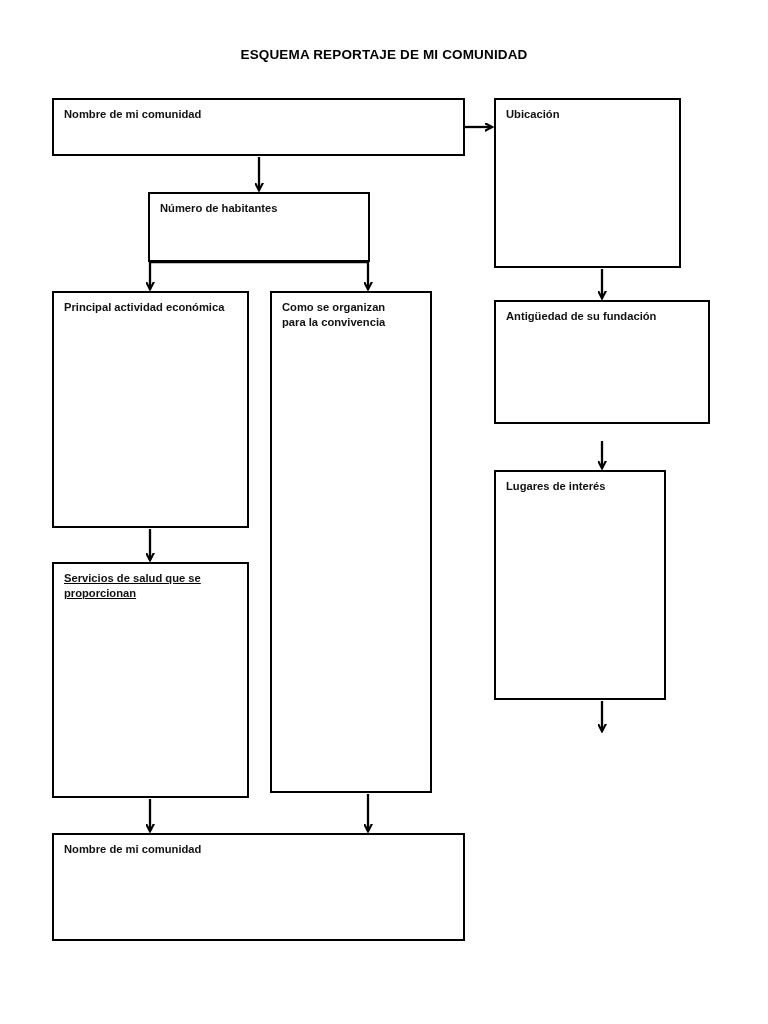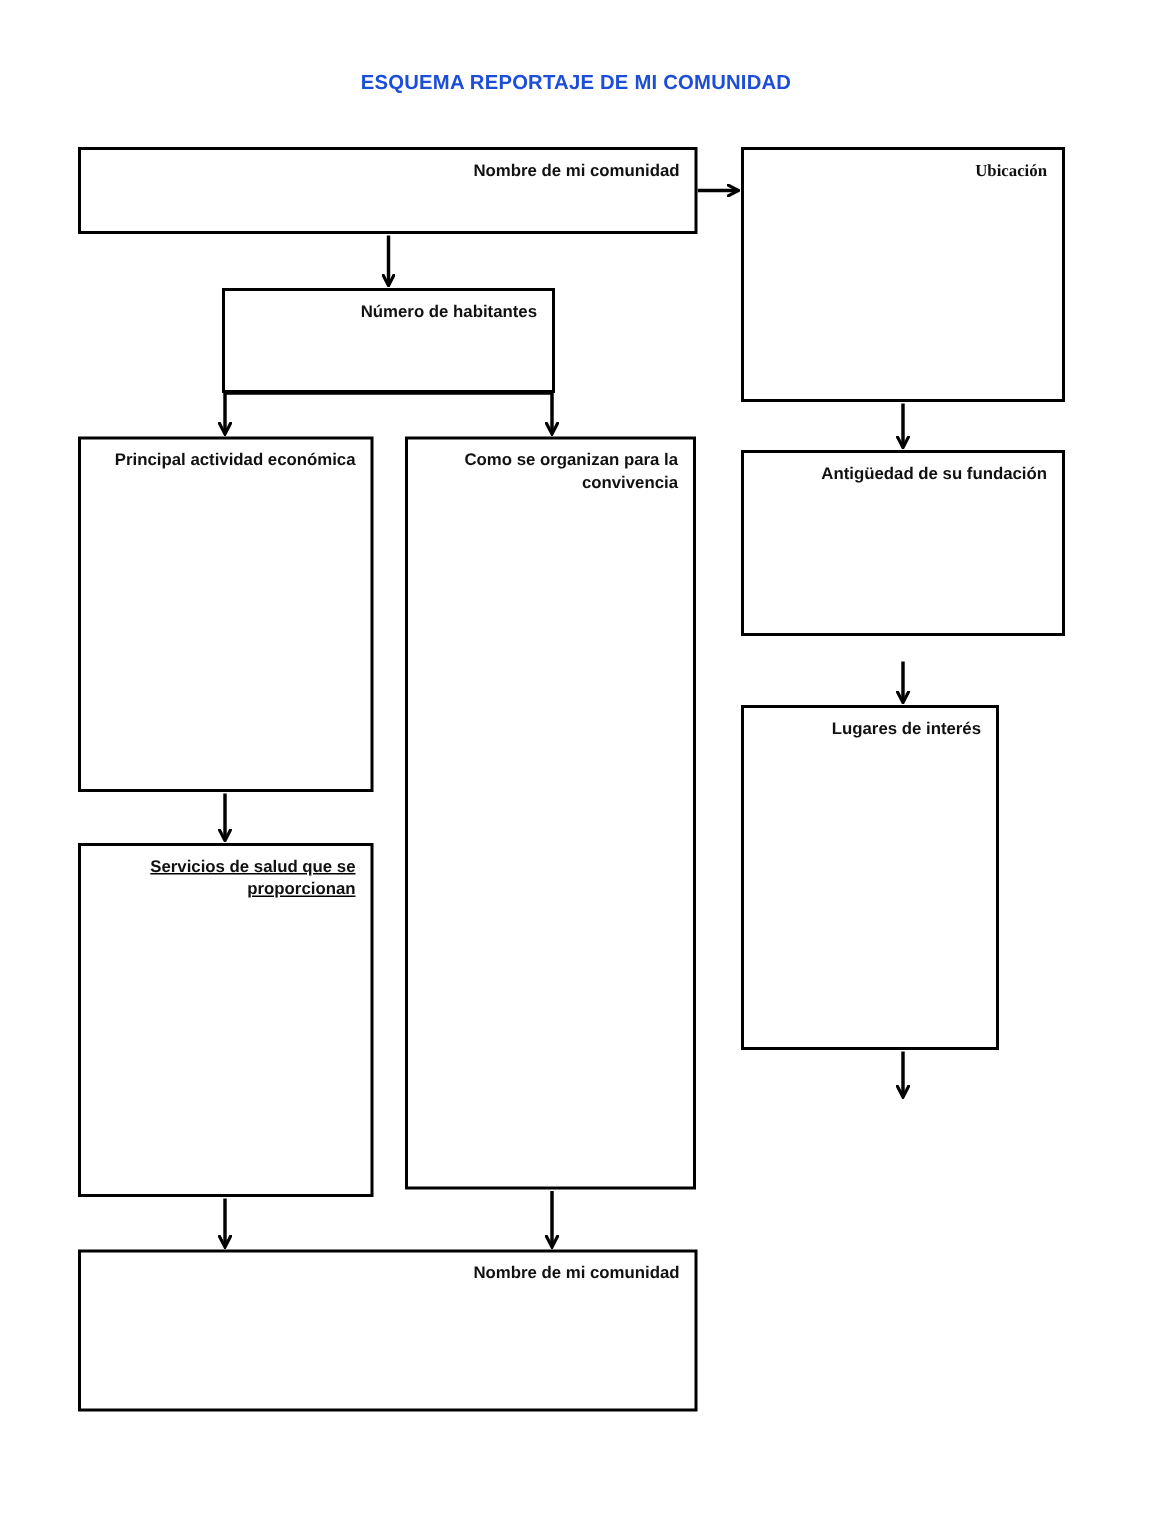--- a/index.html
+++ b/index.html
@@ -22,36 +22,36 @@
   }
   #diagram-title {
     position: absolute;
     left: 0;
     top: 47px;
     width: 768px;
     text-align: center;
     font-size: 13.5px;
     font-weight: bold;
     letter-spacing: 0.15px;
-    color: #1d4ed8;
+    color: #000000;
   }
   .node {
     position: absolute;
     box-sizing: border-box;
     border: 2.4px solid #000000;
     background: #ffffff;
   }
   .node-label {
     display: block;
-    text-align: right;
+    text-align: left;
     font-size: 11.2px;
     font-weight: bold;
     line-height: 1.35;
     color: #111111;
-    padding: 7px 10px 0 10px;
+    padding: 7px 20px 0 10px;
   }
   .connector-layer {
     position: absolute;
     left: 0;
     top: 0;
     width: 768px;
     height: 1024px;
     pointer-events: none;
   }
 </style>
@@ -89,33 +89,33 @@
       <line x1="602" y1="441" x2="602" y2="468" marker-end="url(#arrowhead)"></line>
 
       <line x1="602" y1="701" x2="602" y2="731" marker-end="url(#arrowhead)"></line>
     </g>
   </svg>
 
   <div class="node" style="left:52px; top:98px; width:413px; height:58px;">
     <span class="node-label">Nombre de mi comunidad</span>
   </div>
 
-  <div class="node" style="left:494px; top:98px; width:216px; height:170px;font-family:Liberation Serif, serif;">
+  <div class="node" style="left:494px; top:98px; width:187px; height:170px;">
     <span class="node-label">Ubicación</span>
   </div>
 
   <div class="node" style="left:52px; top:291px; width:197px; height:237px;">
     <span class="node-label">Principal actividad económica</span>
   </div>
 
   <div class="node" style="left:148px; top:192px; width:222px; height:70px;">
     <span class="node-label">Número de habitantes</span>
   </div>
 
-  <div class="node" style="left:270px; top:291px; width:194px; height:502px;">
+  <div class="node" style="left:270px; top:291px; width:162px; height:502px;">
     <span class="node-label">Como se organizan para la convivencia</span>
   </div>
 
   <div class="node" style="left:494px; top:300px; width:216px; height:124px;">
     <span class="node-label">Antigüedad de su fundación</span>
   </div>
 
   <div class="node" style="left:494px; top:470px; width:172px; height:230px;">
     <span class="node-label">Lugares de interés</span>
   </div>

